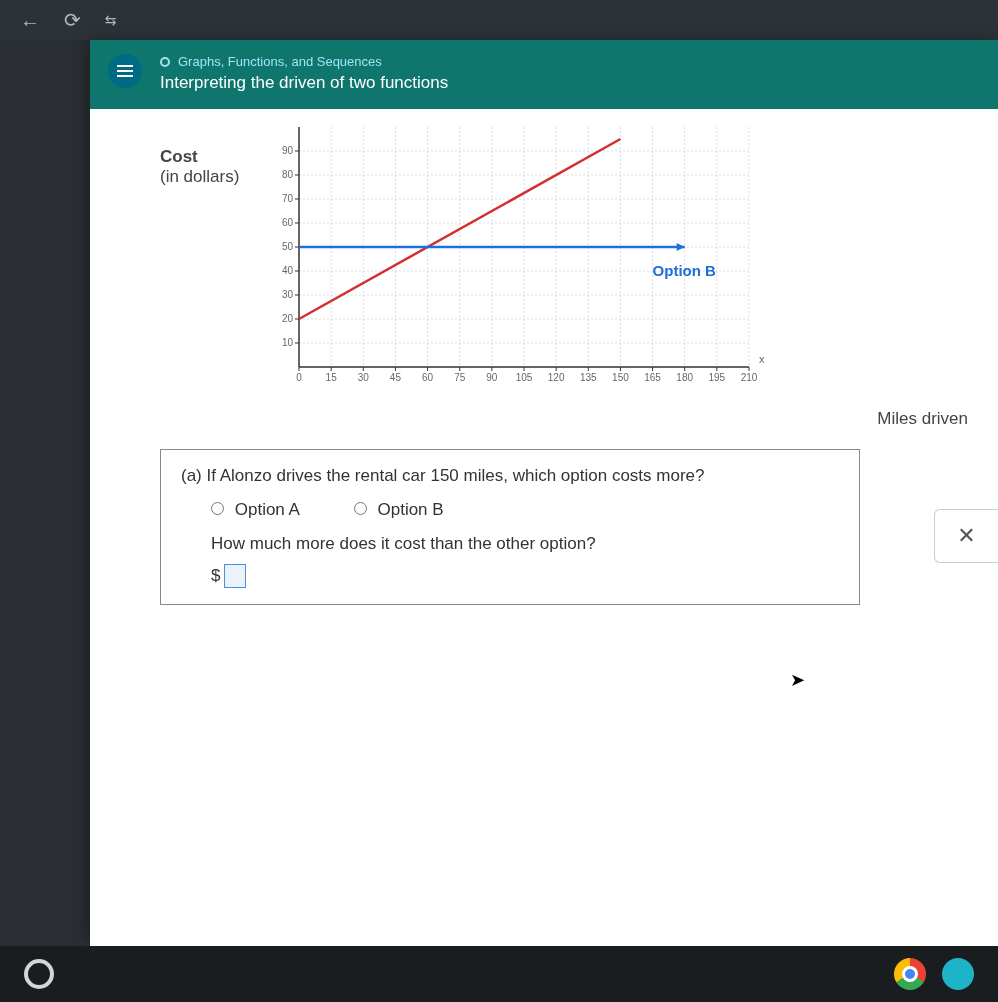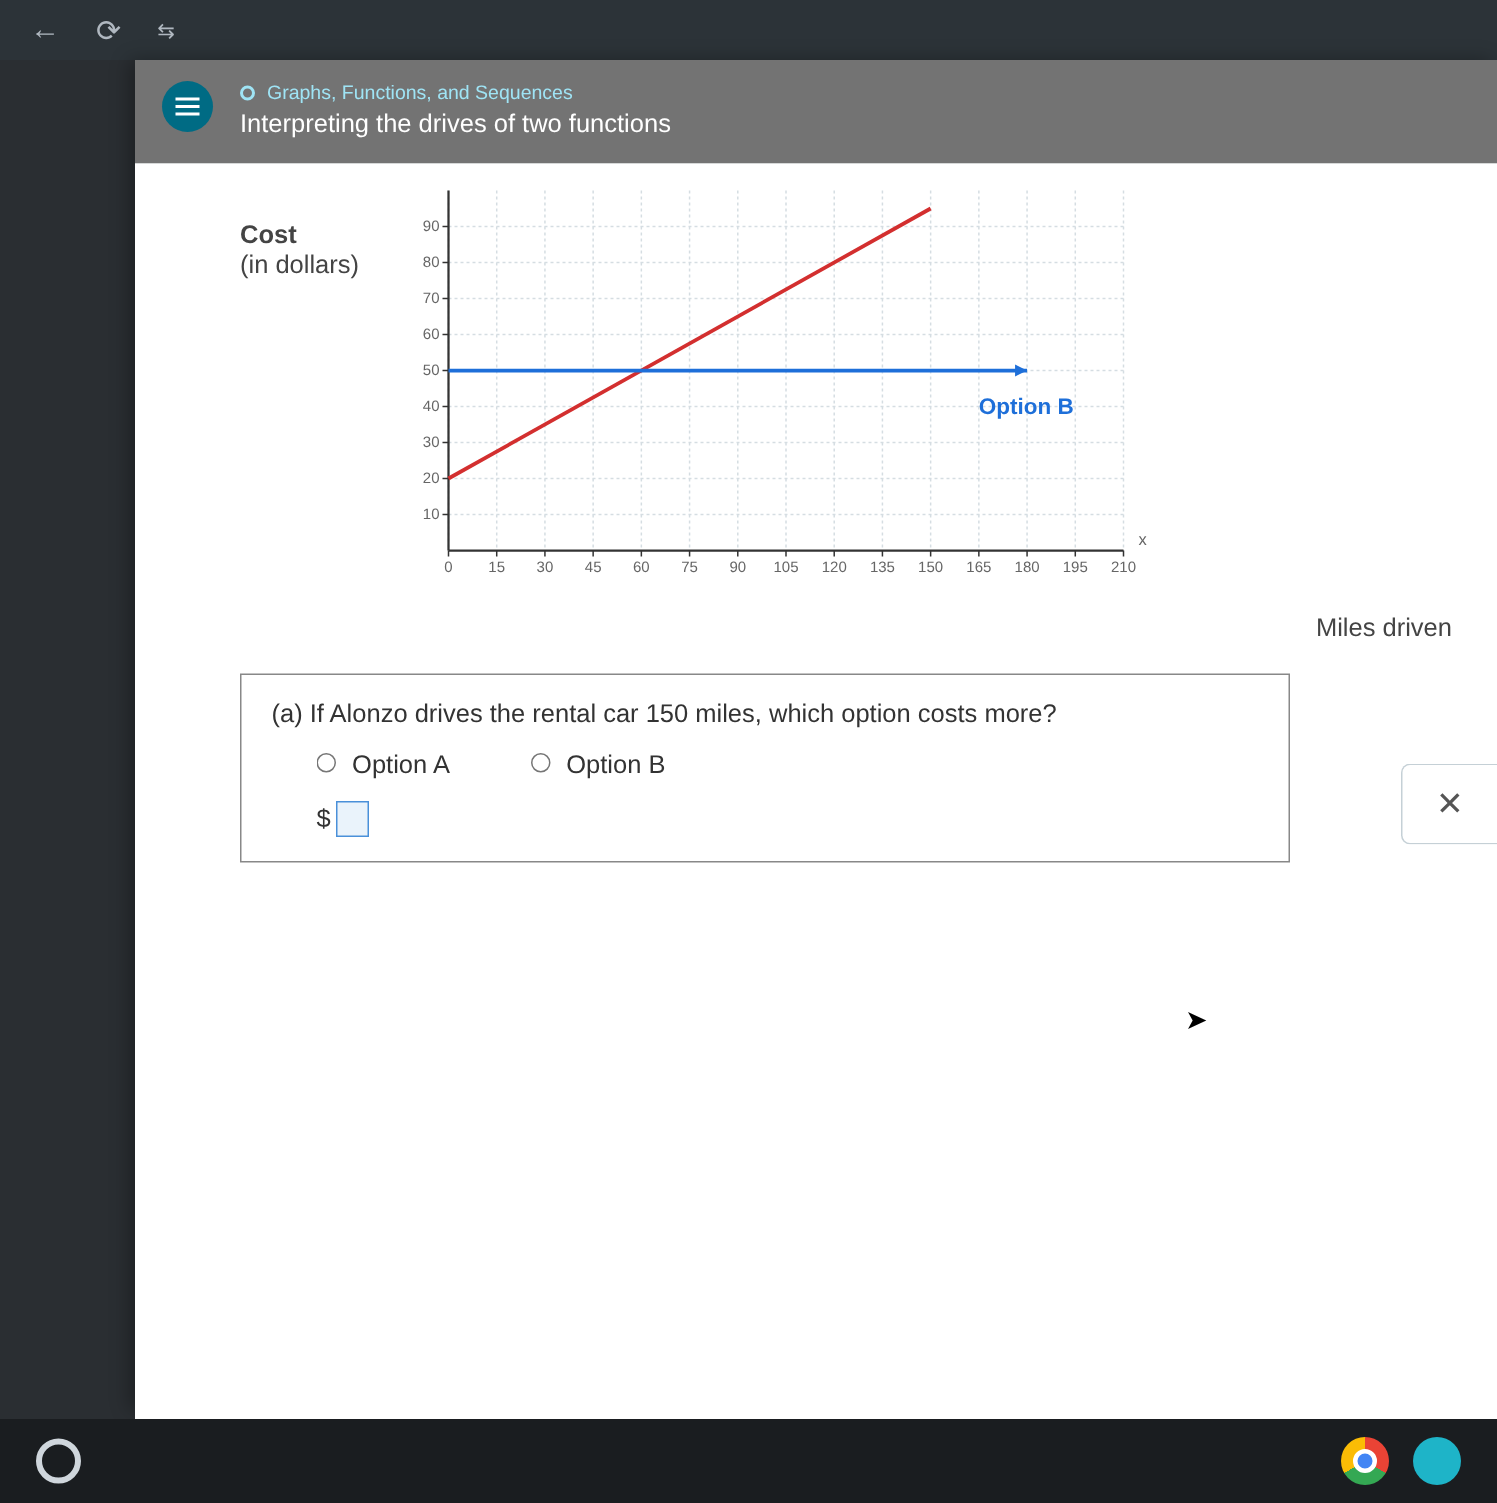--- a/index.html
+++ b/index.html
@@ -24,21 +24,21 @@
   .url { font-size: 14px; color: #a8b0b8; white-space: nowrap; overflow: hidden; }
   .url .domain { color: #d0d6dc; }
   .content-wrap {
     background: #e8eef0;
     height: 900px;
     margin-left: 90px;
     position: relative;
     box-shadow: -4px 0 12px rgba(0,0,0,0.3);
   }
   .topic-header {
-    background: #737373;
+    background: #0f766e;
     color: #fff;
     padding: 14px 18px 16px 70px;
     position: relative;
   }
   .menu-btn {
     position: absolute;
     left: 18px; top: 14px;
     width: 34px; height: 34px;
     border-radius: 50%;
     background: #006b84;
@@ -185,21 +185,21 @@
 <div class="content-wrap">
 
   <div class="topic-header">
     <div class="menu-btn">
         <span></span>
       </div>
     <div class="breadcrumb-row">
       <span class="bc-dot"></span>
       <span>Graphs, Functions, and Sequences</span>
     </div>
-    <div class="topic-title">Interpreting the drives of two functions</div>
+    <div class="topic-title">Interpreting the driven of two functions</div>
   </div>
 
   <div class="collapse-tab">
     <span>⌄</span>
   </div>
 
   <div class="main-area">
 
     <div class="chart-row">
       <div class="y-label">
@@ -298,20 +298,21 @@
         <div class="radio-row">
           <label>
             <input type="radio" name="qa" style="">
             <span>Option A</span>
           </label>
           <label>
             <input type="radio" name="qa" style="">
             <span>Option B</span>
           </label>
         </div>
+        <div class="sub-q">How much more does it cost than the other option?</div>
         <div class="dollar-input">
           <span>$</span>
           <input class="small-input" style="">
         </div>
       </div>
     </div>
 
     <div class="side-x-btn">
       <span>✕</span>
     </div>

